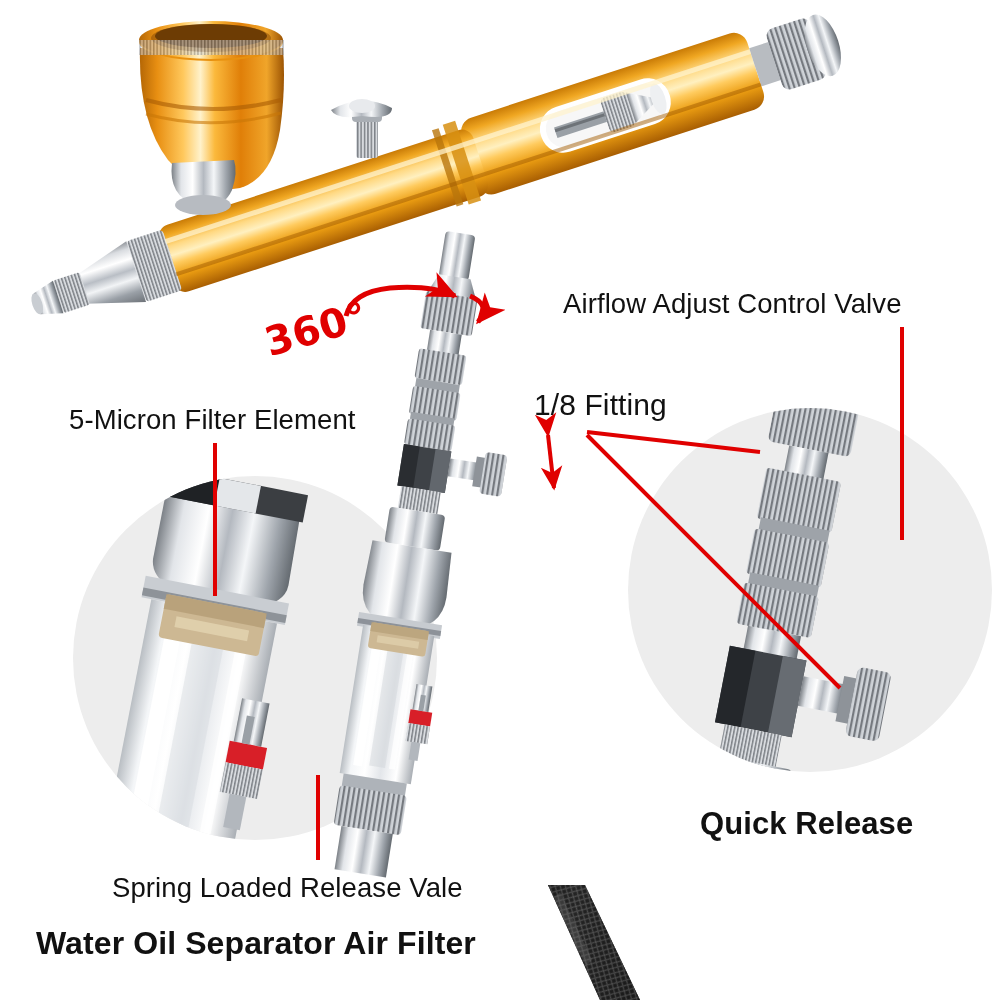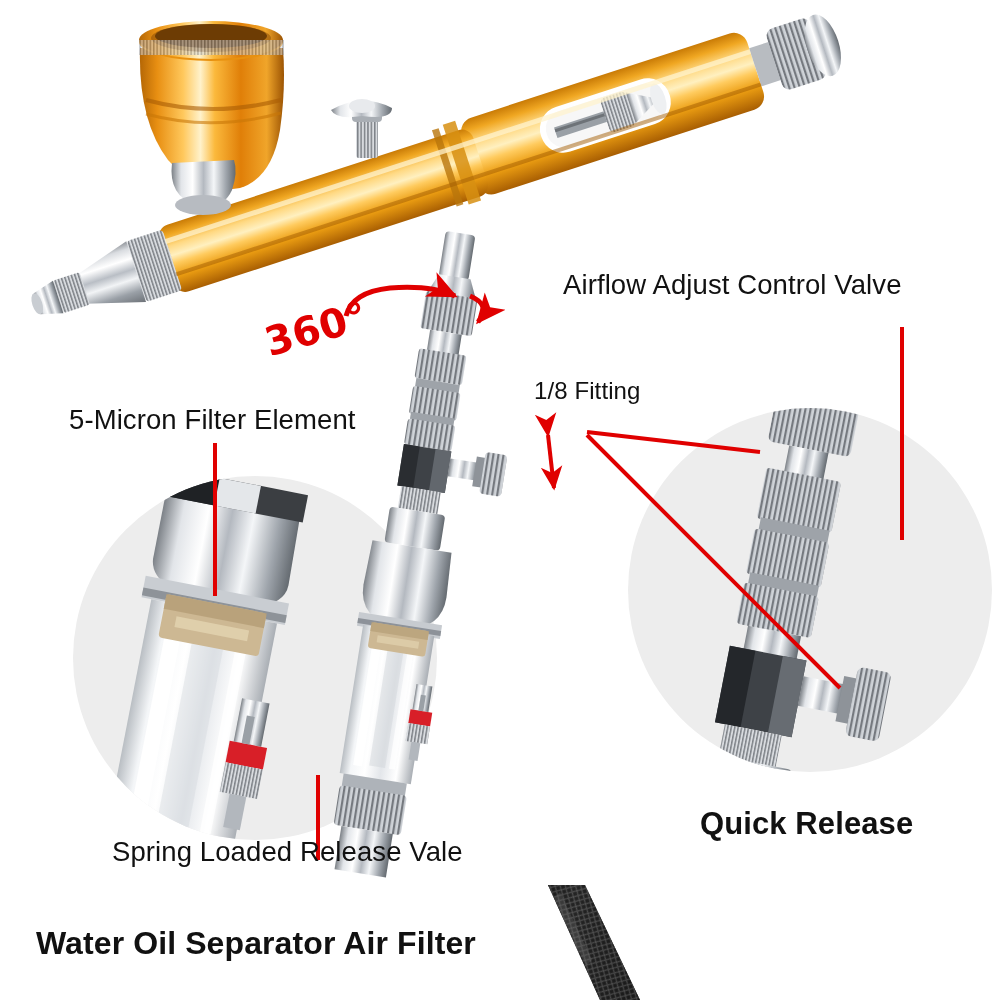--- a/index.html
+++ b/index.html
@@ -7,24 +7,24 @@
   body{width:1000px;height:1000px;overflow:hidden;
        font-family:"Liberation Sans","DejaVu Sans",sans-serif;}
   #stage{position:relative;width:1000px;height:1000px;background:#ffffff;}
   #art{position:absolute;left:0;top:0;width:1000px;height:1000px;}
 
   .lbl{position:absolute;color:#111111;white-space:nowrap;letter-spacing:.1px;}
   .lbl-reg{font-weight:400;}
   .lbl-bold{font-weight:700;}
   .lbl-red{color:#e00000;font-weight:700;}
 
-  #label-airflow{left:563px;top:269px;font-size:27.5px;}
+  #label-airflow{left:563px;top:288px;font-size:27.5px;}
   #label-micron{left:38px;top:404px;font-size:27.5px;margin-left:31px;}
-  #label-fitting{left:534px;top:377px;font-size:24px;}
-  #label-spring{left:112px;top:836px;font-size:27.5px;}
+  #label-fitting{left:534px;top:388px;font-size:30px;}
+  #label-spring{left:112px;top:872px;font-size:27.5px;}
   #label-waterfilter{left:36px;top:925px;font-size:32px;}
   #label-quick1{left:700px;top:806px;font-size:31px;}
   #label-quick2{left:666px;top:843px;font-size:31px;}
   #label-360{left:266px;top:320px;font-size:40px;transform:rotate(-16deg);
              transform-origin:0 50%;font-family:"DejaVu Sans",sans-serif;}
 </style>
 </head>
 <body>
 
 <div id="stage">

